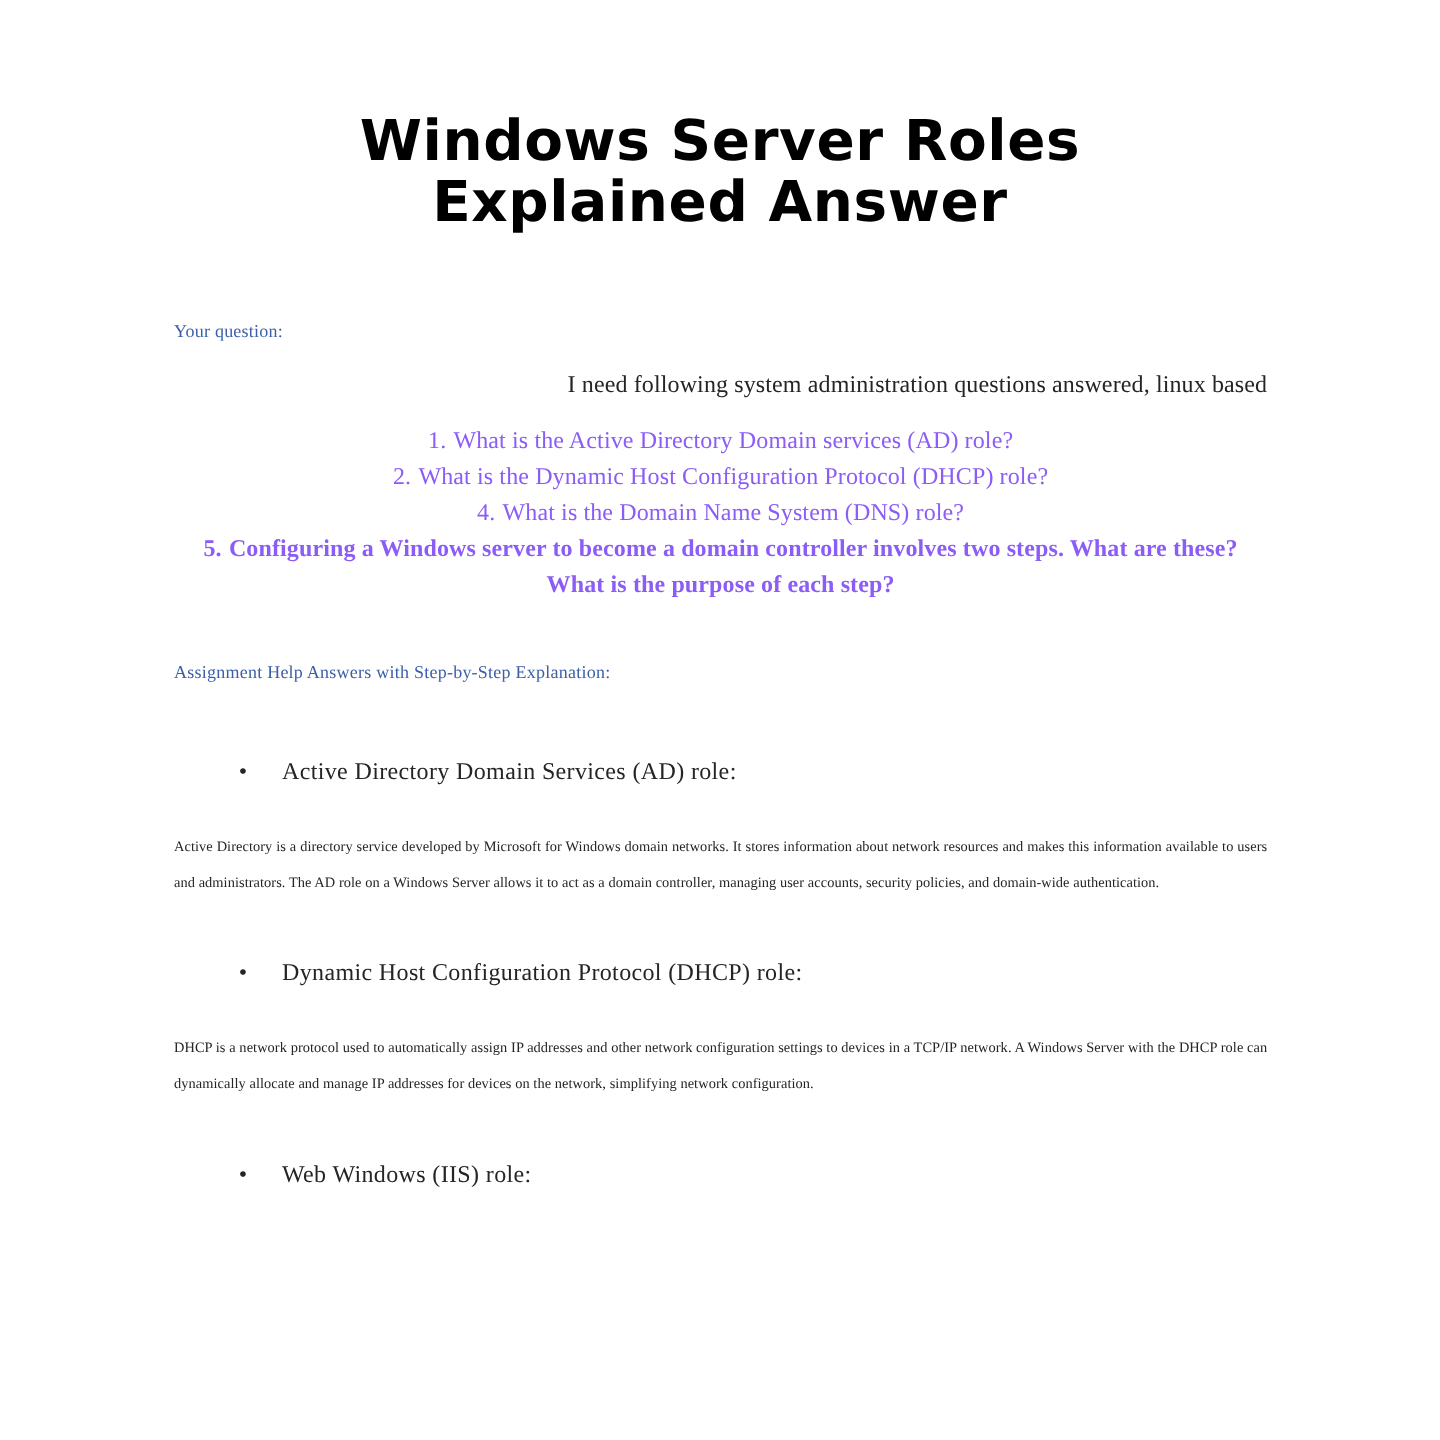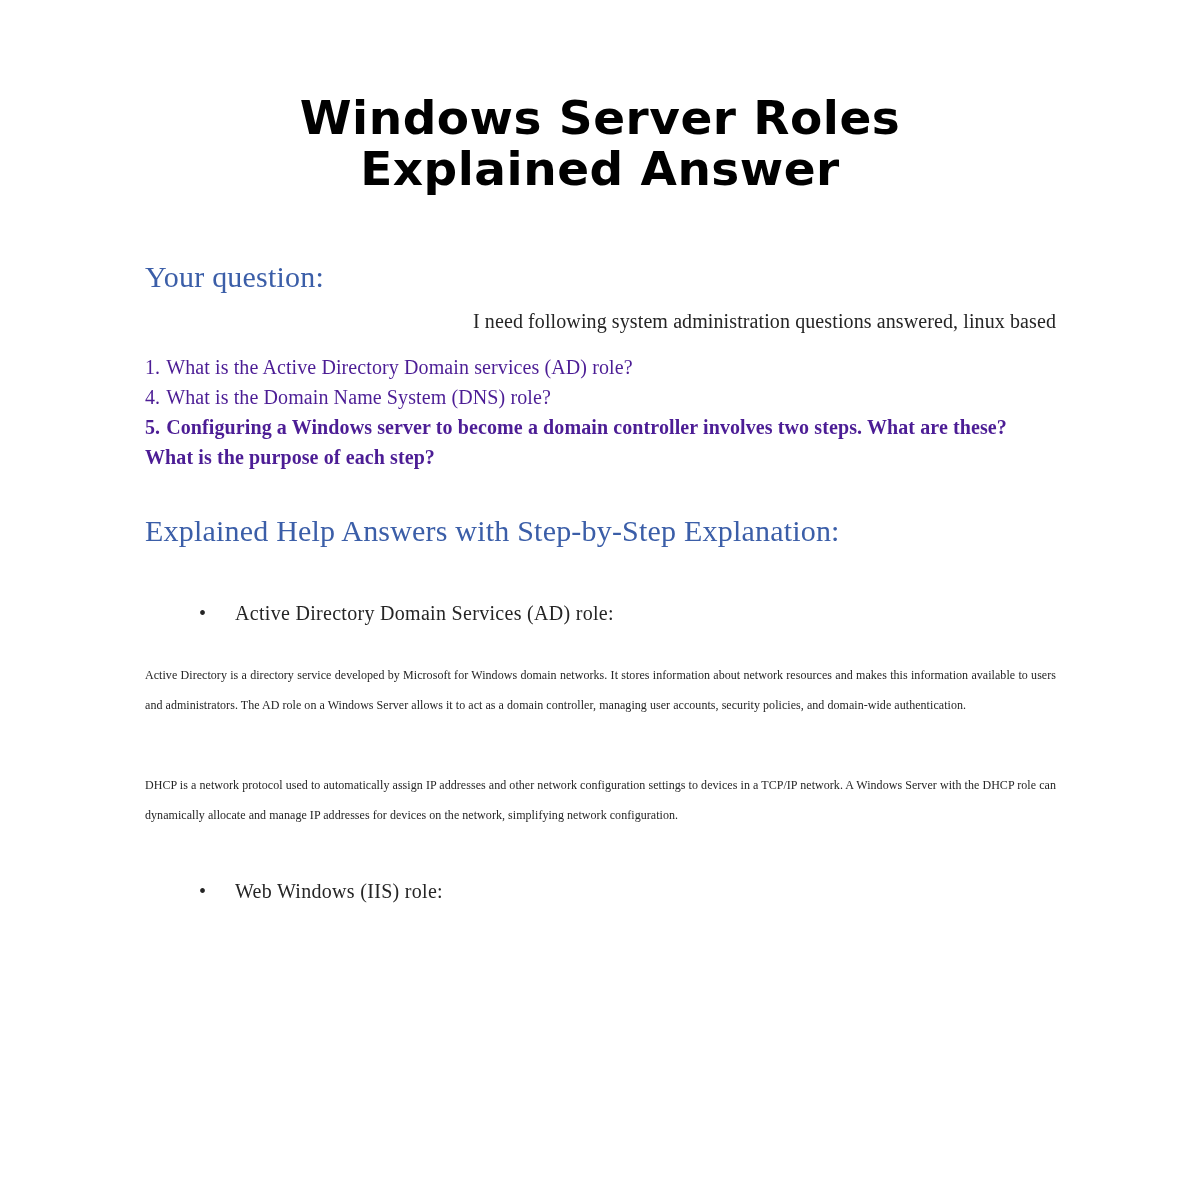--- a/index.html
+++ b/index.html
@@ -45,21 +45,21 @@
   
   .content {
     position: absolute;
     left: 145px;
     top: 262px;
     width: 911px;
   }
 
   .section-heading {
     font-family: "Liberation Serif", "DejaVu Serif", serif;
-    font-size: 30px;
+    font-size: 15px;
     line-height: 30px;
     color: #3B5EA8;
     font-weight: normal;
     margin: 0;
     letter-spacing: 0.2px;
   }
 
   .intro-line {
     font-size: 20px;
     line-height: 30px;
@@ -70,25 +70,26 @@
   }
 
   .q-list {
     list-style: none;
     margin: 0;
     padding: 0;
   }
   .q-list li {
     font-size: 20px;
     line-height: 30px;
-    color: #4c1d95;
+    color: #8b5cf6;
     margin: 0;
     padding: 0;
     text-indent: 0;
     letter-spacing: 0.1px;
+    text-align: center;
   }
   .q-list li .num { margin-right: 6px; }
   .q-list li.wrap {
     padding-left: 0;
     font-weight: bold;
   }
 
   .bullet-row {
     display: block;
     font-size: 20px;
@@ -146,43 +147,49 @@
 
     <div class="intro-line">I need following system administration questions answered, linux based</div>
 
     <div class="sp-16"></div>
 
     <ol class="q-list">
       <li>
         <span class="num">1.</span><span>What is the Active Directory Domain services (AD) role?</span>
       </li>
       <li>
+        <span class="num">2.</span><span>What is the Dynamic Host Configuration Protocol (DHCP) role?</span>
+      </li>
+      <li>
         <span class="num">4.</span><span>What is the Domain Name System (DNS) role?</span>
       </li>
       <li class="wrap">
         <span class="num">5.</span><span>Configuring a Windows server to become a domain controller involves two steps. What are these? What is the purpose of each step?</span>
       </li>
     </ol>
 
     <div class="sp-44"></div>
 
-    <div class="section-heading">Explained Help Answers with Step-by-Step Explanation:</div>
+    <div class="section-heading">Assignment Help Answers with Step-by-Step Explanation:</div>
 
     <div class="sp-38"></div>
 
     <div class="bullet-row">
       <span class="dot">•</span><span class="btext">Active Directory Domain Services (AD) role:</span>
     </div>
 
     <div class="sp-18"></div>
 
     <p class="body-par">Active Directory is a directory service developed by Microsoft for Windows domain networks. It stores information about network resources and makes this information available to users and administrators. The AD role on a Windows Server allows it to act as a domain controller, managing user accounts, security policies, and domain-wide authentication.</p>
 
     <div class="sp-32"></div>
 
+    <div class="bullet-row">
+      <span class="dot">•</span><span class="btext">Dynamic Host Configuration Protocol (DHCP) role:</span>
+    </div>
 
     <div class="sp-18"></div>
 
     <p class="body-par">DHCP is a network protocol used to automatically assign IP addresses and other network configuration settings to devices in a TCP/IP network. A Windows Server with the DHCP role can dynamically allocate and manage IP addresses for devices on the network, simplifying network configuration.</p>
 
     <div class="sp-32"></div>
 
     <div class="bullet-row">
       <span class="dot">•</span><span class="btext">Web Windows (IIS) role:</span>
     </div>

